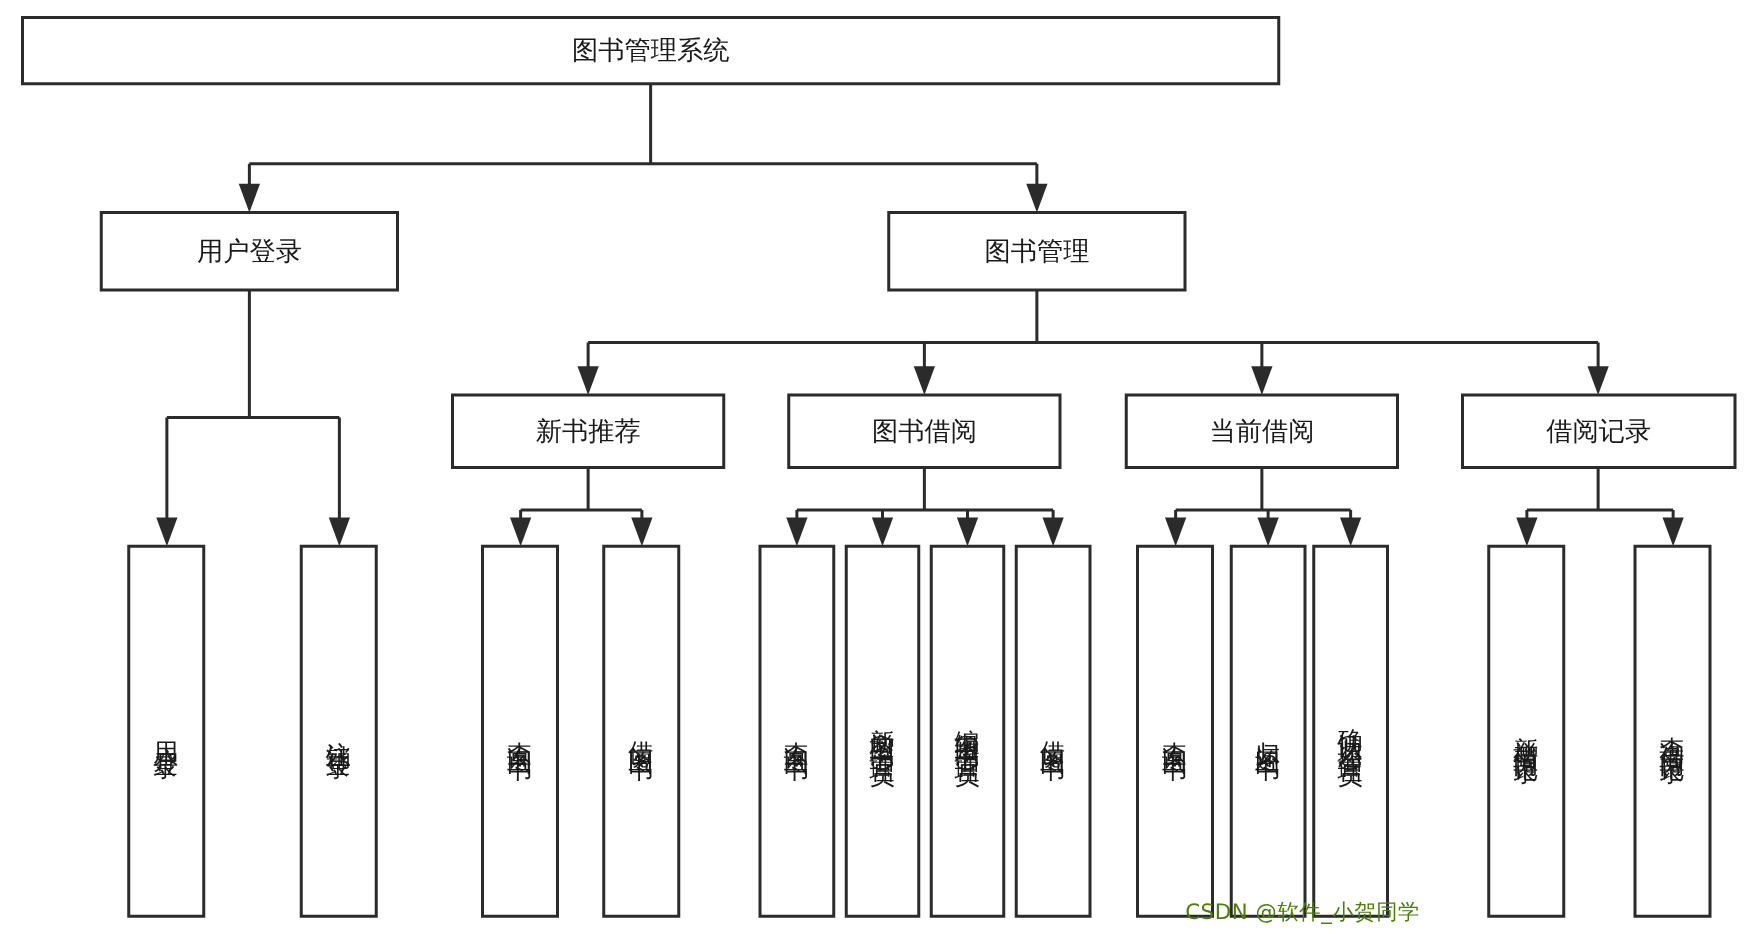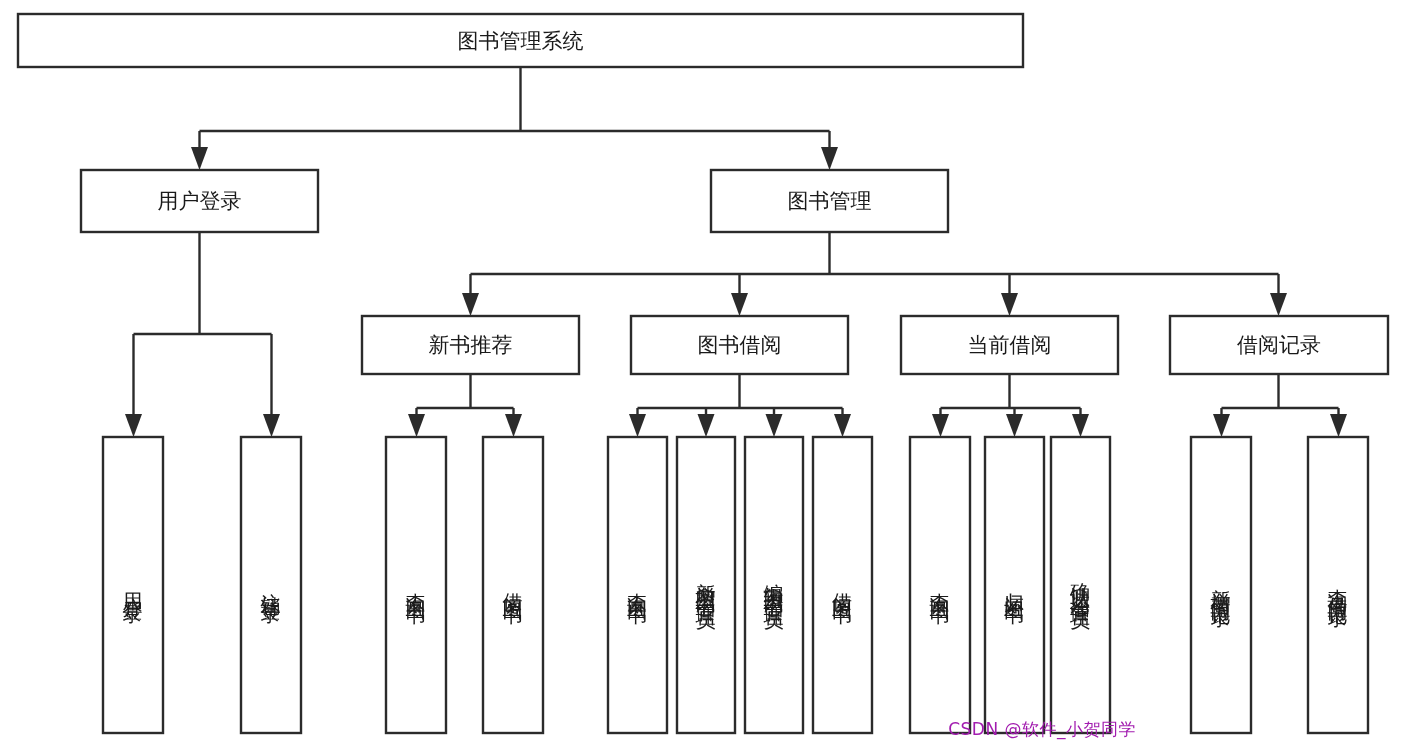--- a/index.html
+++ b/index.html
@@ -61,21 +61,21 @@
     color: #1a1a1a;
     pointer-events: none;
     white-space: nowrap;
   }
   .watermark {
     position: absolute;
     right: 8px;
     bottom: 6px;
     font-family: "DejaVu Sans", "Liberation Sans", sans-serif;
     font-size: 17px;
-    color: #a21caf;
+    color: #4d7c0f;
     letter-spacing: 0.5px;
     white-space: nowrap;
   }
 </style>
 </head>
 <body>
 
 <div id="diagram-root">
 
   <svg id="tree-svg" viewBox="0 0 1405 747" xmlns="http://www.w3.org/2000/svg">

